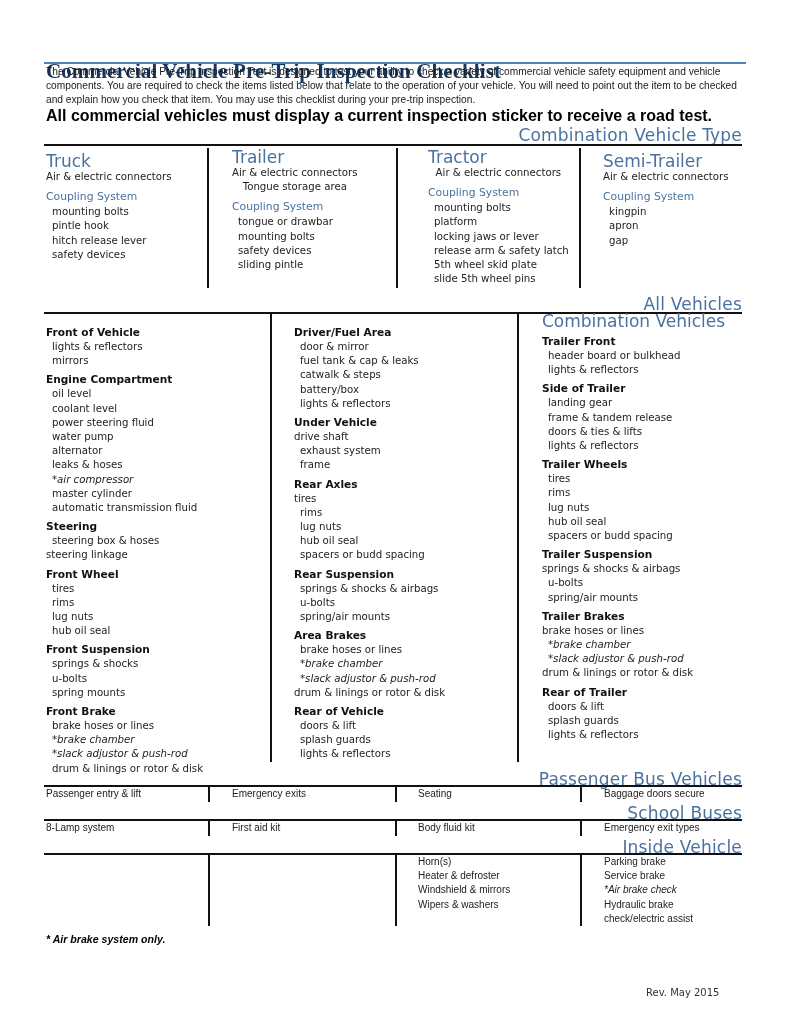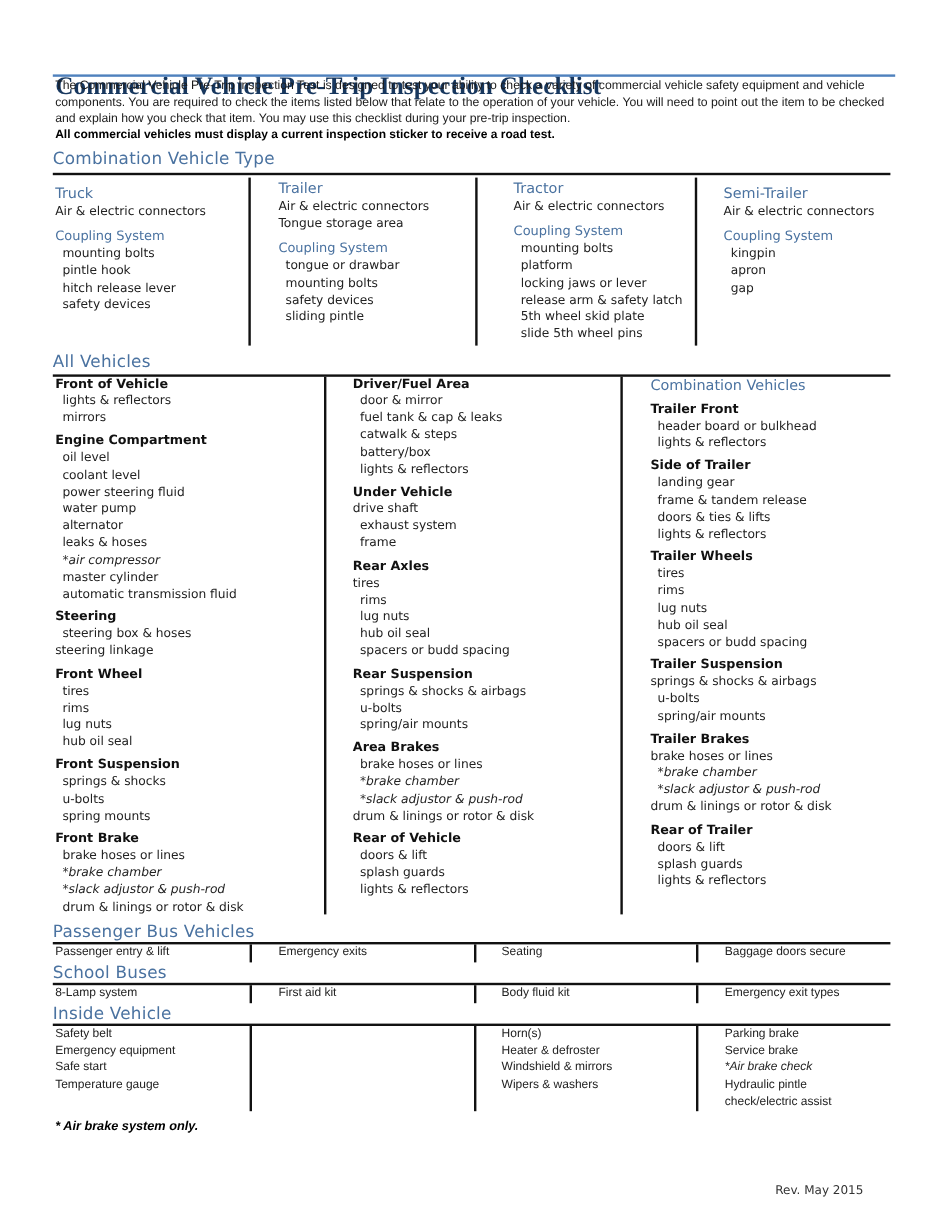--- a/index.html
+++ b/index.html
@@ -7,38 +7,38 @@
     body { position: relative; font-family: "Liberation Sans", sans-serif; color: #1a1a1a; overflow: hidden; }
 
     .title {
       position: absolute; left: 46px; top: 37px;
       font-family: "Liberation Serif", serif; font-weight: bold;
       font-size: 21px; color: #17375e; letter-spacing: 0.1px; margin-top: 22px;
     }
     .title-rule { position: absolute; left: 44px; top: 62px; width: 702px; height: 2px; background: #4f81bd; }
 
     .intro { position: absolute; left: 46px; top: 65px; width: 700px; font-size: 10.2px; line-height: 14.2px; color: #1a1a1a; }
-    .intro-bold { position: absolute; left: 46px; top: 107px; font-size: 10px; font-weight: bold; color: #000; }
+    .intro-bold { position: absolute; left: 46px; top: 107px; font-size: 16px; font-weight: bold; color: #000; }
 
     .sec-heading {
-      position: absolute; left: 44px; width: 698px; text-align: left;
-      font-family: "DejaVu Sans", sans-serif; font-size: 14px; color: #4a72a0; letter-spacing: 0.2px;
+      position: absolute; left: 44px; width: 698px; text-align: right;
+      font-family: "DejaVu Sans", sans-serif; font-size: 17px; color: #4a72a0; letter-spacing: 0.2px;
     }
     .rule { position: absolute; left: 44px; width: 698px; height: 2px; background: #111; }
     .vline { position: absolute; width: 2px; background: #111; }
 
     .col { position: absolute; font-size: 10.2px; line-height: 14.2px; font-family: "DejaVu Sans", sans-serif; color: #222; }
-    .col .h-blue { font-size: 12px; color: #4a72a0; line-height: 18px; }
+    .col .h-blue { font-size: 17px; color: #4a72a0; line-height: 18px; }
     .col .h-sub { font-size: 10.8px; color: #4a72a0; line-height: 16px; margin-top: 5px; }
     .col .h-bold { font-weight: bold; font-size: 10.6px; color: #111; line-height: 15px; margin-top: 4px; }
-    .col .h-bold.first { margin-top: 0; }
+    .col .h-bold.first { margin-top: 12px; }
     .col .item { padding-left: 6px; white-space: nowrap; }
     .col .item.flush { padding-left: 0; }
     .col .item.it { font-style: italic; }
-    .col .plain { white-space: nowrap; }
+    .col .plain { white-space: nowrap; text-align: center; }
 
     .row4 { position: absolute; left: 44px; width: 698px; font-size: 10px; line-height: 14.2px; color: #222; font-family: "Liberation Sans", sans-serif; text-decoration: underline; }
     .row4 .cell { position: absolute; top: 0; white-space: nowrap; }
     .row4 .cell div.it { font-style: italic; }
 
     .footnote { position: absolute; left: 46px; top: 933px; font-size: 10.6px; font-weight: bold; font-style: italic; color: #000; }
     .rev { position: absolute; left: 646px; top: 987px; font-size: 10px; color: #333; font-family: "DejaVu Sans", sans-serif; }
   </style>
 </head>
 <body>
@@ -215,35 +215,29 @@
     <div class="cell" style="left: 374px;">Body fluid kit</div>
     <div class="cell" style="left: 560px;">Emergency exit types</div>
   </div>
 
 <div class="sec-heading" style="top:837px;">Inside Vehicle</div>
 <div class="rule" style="top:853px;"></div>
 <div class="vline" style="left:208px; top:855px; height:71px;"></div>
 <div class="vline" style="left:395px; top:855px; height:71px;"></div>
 <div class="vline" style="left:580px; top:855px; height:71px;"></div>
 <div class="row4" id="inside-row" style="top:855px; height:72px;">
-    <div class="cell" style="left: 2px;">
-      <div>Safety belt</div>
-      <div>Emergency equipment</div>
-      <div>Safe start</div>
-      <div>Temperature gauge</div>
-    </div>
     <div class="cell" style="left: 374px;">
       <div>Horn(s)</div>
       <div>Heater &amp; defroster</div>
       <div>Windshield &amp; mirrors</div>
       <div>Wipers &amp; washers</div>
     </div>
     <div class="cell" style="left: 560px;">
       <div>Parking brake</div>
       <div>Service brake</div>
       <div class="it">*Air brake check</div>
-      <div>Hydraulic pintle</div>
+      <div>Hydraulic brake</div>
       <div>check/electric assist</div>
     </div>
   </div>
 
 <div class="footnote">* Air brake system only.</div>
 <div class="rev">Rev. May 2015</div>
 
 </body></html>

